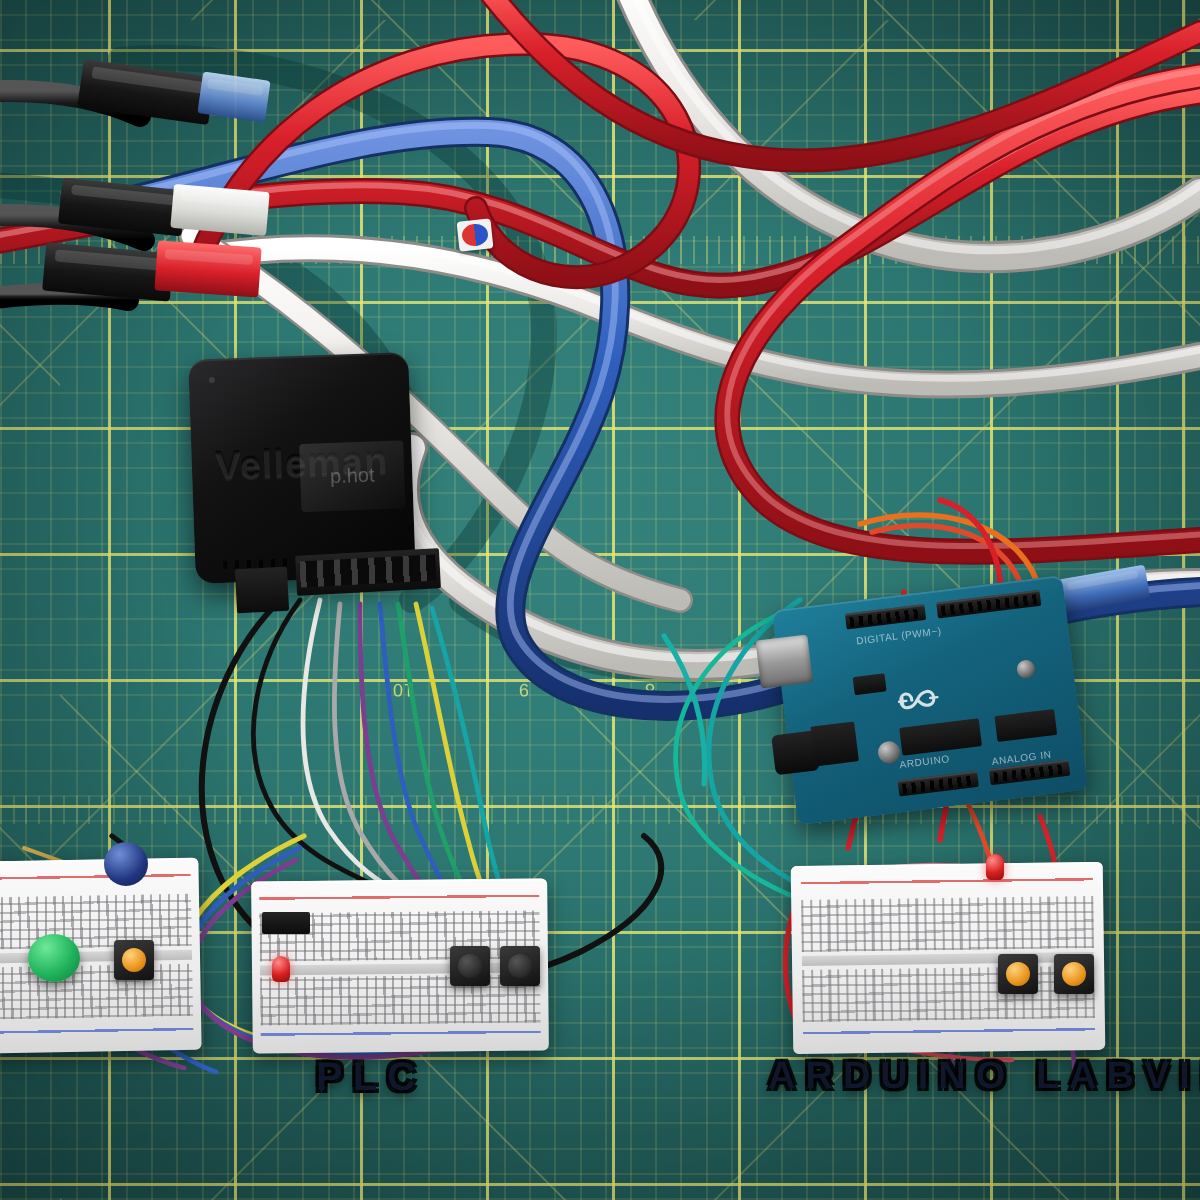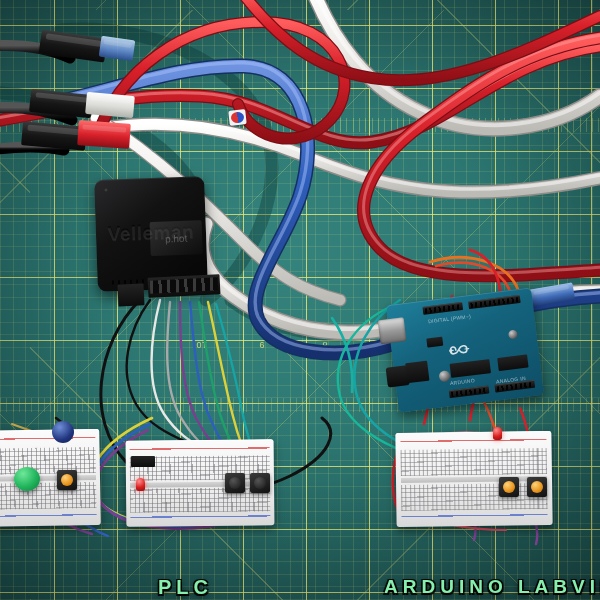--- a/index.html
+++ b/index.html
@@ -112,27 +112,27 @@
   .btn-round{position:absolute;width:26px;height:24px;border-radius:50%;
     background:radial-gradient(circle at 35% 28%,#6ee89a,#21b45c 55%,#0d7d3c);
     box-shadow:0 3px 5px rgba(0,0,0,.45);}
   .led{position:absolute;width:9px;height:13px;border-radius:5px 5px 3px 3px;
     background:radial-gradient(circle at 35% 25%,#ff8b8b,#d81f1f 55%,#8c0f0f);
     box-shadow:0 0 5px rgba(230,40,40,.55);}
   .bluecap{position:absolute;width:22px;height:22px;border-radius:50%;
     background:radial-gradient(circle at 35% 28%,#6f8fd8,#21357f 60%,#101c4d);}
 
   
-  .caption{position:absolute;color:#86efac;font-weight:bold;
+  .caption{position:absolute;color:#0f172a;font-weight:bold;
     font-family:"Liberation Sans",sans-serif;
     letter-spacing:5px;white-space:nowrap;
     text-shadow:
       -1.5px -1.5px 0 rgba(0,0,0,.85), 1.5px -1.5px 0 rgba(0,0,0,.85),
       -1.5px 1.5px 0 rgba(0,0,0,.85), 1.5px 1.5px 0 rgba(0,0,0,.85),
-      0 2px 6px rgba(0,0,0,.8); margin-top: 48px;}
+      0 2px 6px rgba(0,0,0,.8);}
   #cap-plc{left:158px;top:528px;font-size:20px;}
   #cap-ard{left:384px;top:528px;font-size:19px;}
 
   .sticker{position:absolute;width:17px;height:15px;border-radius:2px;
     background:#f2f2f2;box-shadow:0 1px 2px rgba(0,0,0,.4);}
   .sticker i{position:absolute;left:2px;top:2px;right:2px;bottom:2px;border-radius:50%;
     background:linear-gradient(90deg,#d33 0 50%,#2c52c8 50% 100%);display:block;}
 </style>
 </head>
 <body>

